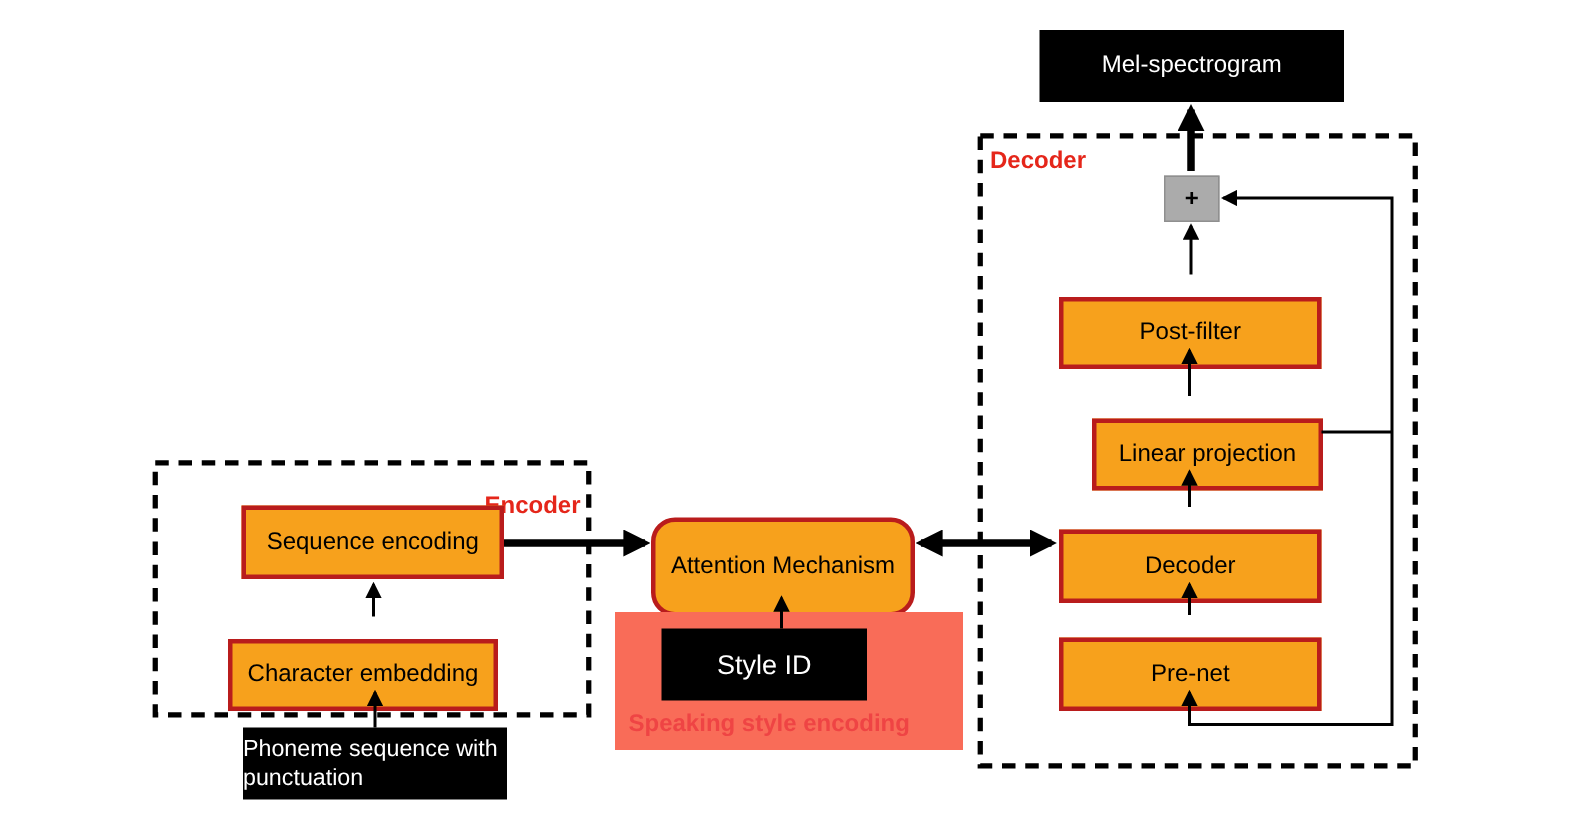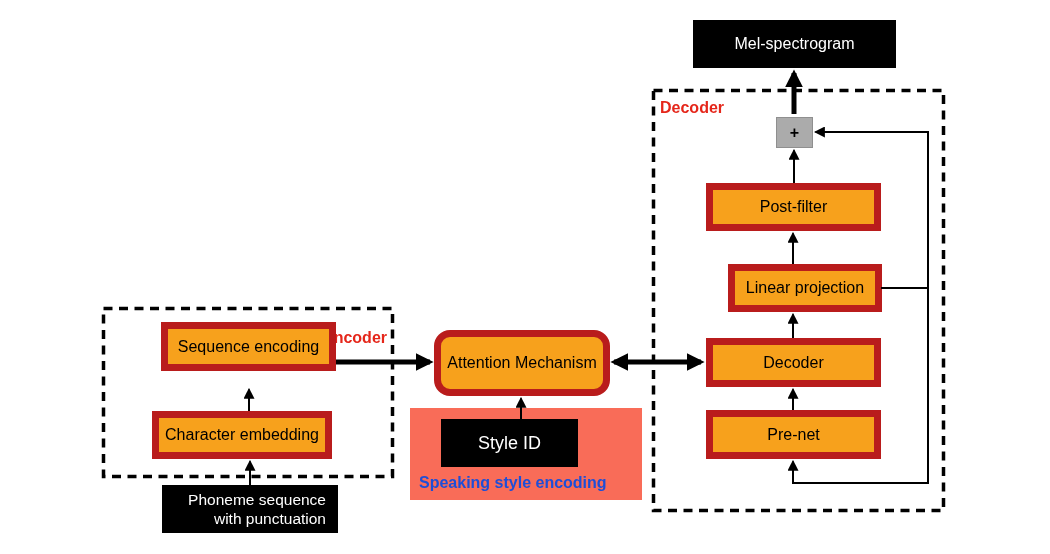--- a/index.html
+++ b/index.html
@@ -9,37 +9,37 @@
     background:#ffffff;
     font-family:"Liberation Sans", sans-serif;
     overflow:hidden;
   }
   .layer{position:absolute;left:0;top:0;width:1050px;height:554px;pointer-events:none;}
   .layer.base{z-index:1;}
   .layer.arrows{z-index:3;}
   .node{
     position:absolute;z-index:2;
     display:flex;align-items:center;justify-content:center;
-    text-align:right;box-sizing:border-box;
+    text-align:left;box-sizing:border-box;
     font-size:16px;color:#000;line-height:1.25;
   }
-  .node.orange{background:#F7A11C;border:7px solid #b91c1c;}
+  .node.orange{background:#F7A11C;border:3px solid #b91c1c;margin-top:15px;}
   .node.blackbox{background:#000000;color:#FFFFFF;}
   .node.graybox{background:#ABABAB;border:1px solid #8F8F8F;font-weight:700;font-size:16px;}
   .node.salmon{background:#F96C58;}
   .group-label{
     position:absolute;z-index:2;
     color:#E5261A;font-weight:700;font-size:16px;
   }
   .inner-label{
     position:absolute;z-index:2;
-    color:#1d4ed8;font-weight:700;font-size:16px;
+    color:#ef4444;font-weight:700;font-size:16px;
   }
   .style-id{font-size:18px;}
-  .phoneme{font-size:15.5px;padding:0 12px;}
+  .phoneme{font-size:15.5px;padding:0 0;}
 </style>
 </head>
 <body>
 
 <div class="canvas">
 
   <svg class="layer base" viewBox="0 0 1050 554">
     <rect x="103.5" y="308.5" width="289" height="168" fill="none" stroke="#000" stroke-width="3.5" stroke-dasharray="9 6.5"></rect>
     <rect x="653.5" y="90.5" width="290" height="420" fill="none" stroke="#000" stroke-width="3.5" stroke-dasharray="9 6.5"></rect>
   </svg>

